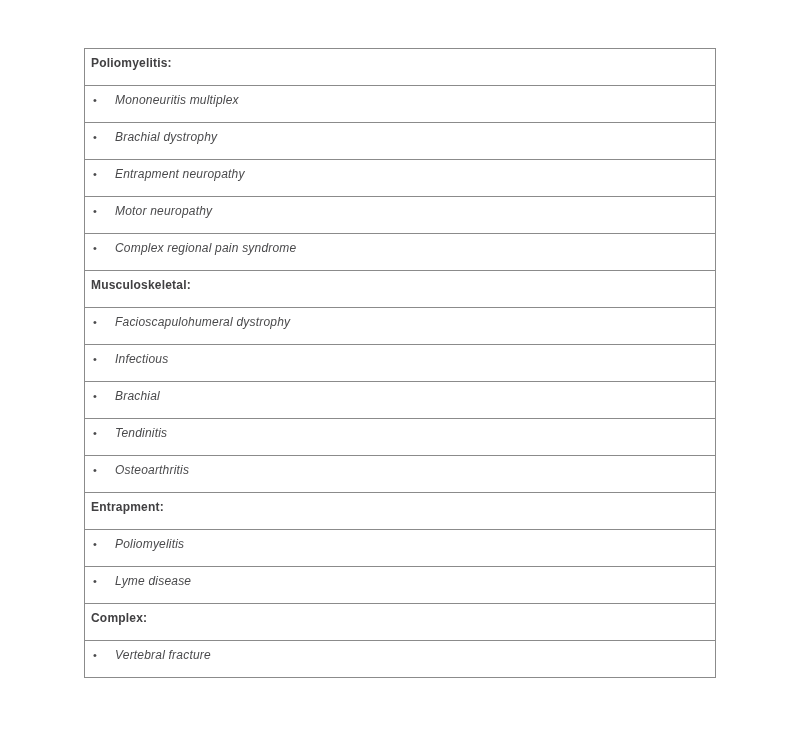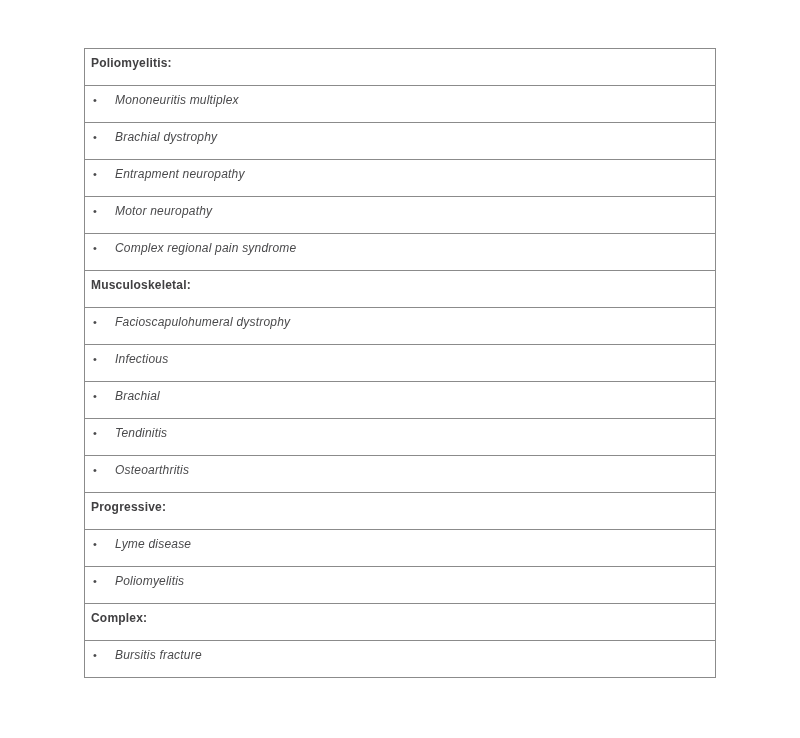--- a/index.html
+++ b/index.html
@@ -96,29 +96,29 @@
         <tr>
           <td class="item-cell"><span class="bullet">•</span><span class="item-text">Brachial</span></td>
         </tr>
         <tr>
           <td class="item-cell"><span class="bullet">•</span><span class="item-text">Tendinitis</span></td>
         </tr>
         <tr>
           <td class="item-cell"><span class="bullet">•</span><span class="item-text">Osteoarthritis</span></td>
         </tr>
         <tr>
-          <td class="header-cell">Progressive:</td>
+          <td class="header-cell">Entrapment:</td>
+        </tr>
+        <tr>
+          <td class="item-cell"><span class="bullet">•</span><span class="item-text">Poliomyelitis</span></td>
         </tr>
         <tr>
           <td class="item-cell"><span class="bullet">•</span><span class="item-text">Lyme disease</span></td>
         </tr>
         <tr>
-          <td class="item-cell"><span class="bullet">•</span><span class="item-text">Poliomyelitis</span></td>
-        </tr>
-        <tr>
           <td class="header-cell">Complex:</td>
         </tr>
         <tr>
-          <td class="item-cell"><span class="bullet">•</span><span class="item-text">Bursitis fracture</span></td>
+          <td class="item-cell"><span class="bullet">•</span><span class="item-text">Vertebral fracture</span></td>
         </tr>
       </tbody>
   </table>
 </div>
 
 </body></html>

